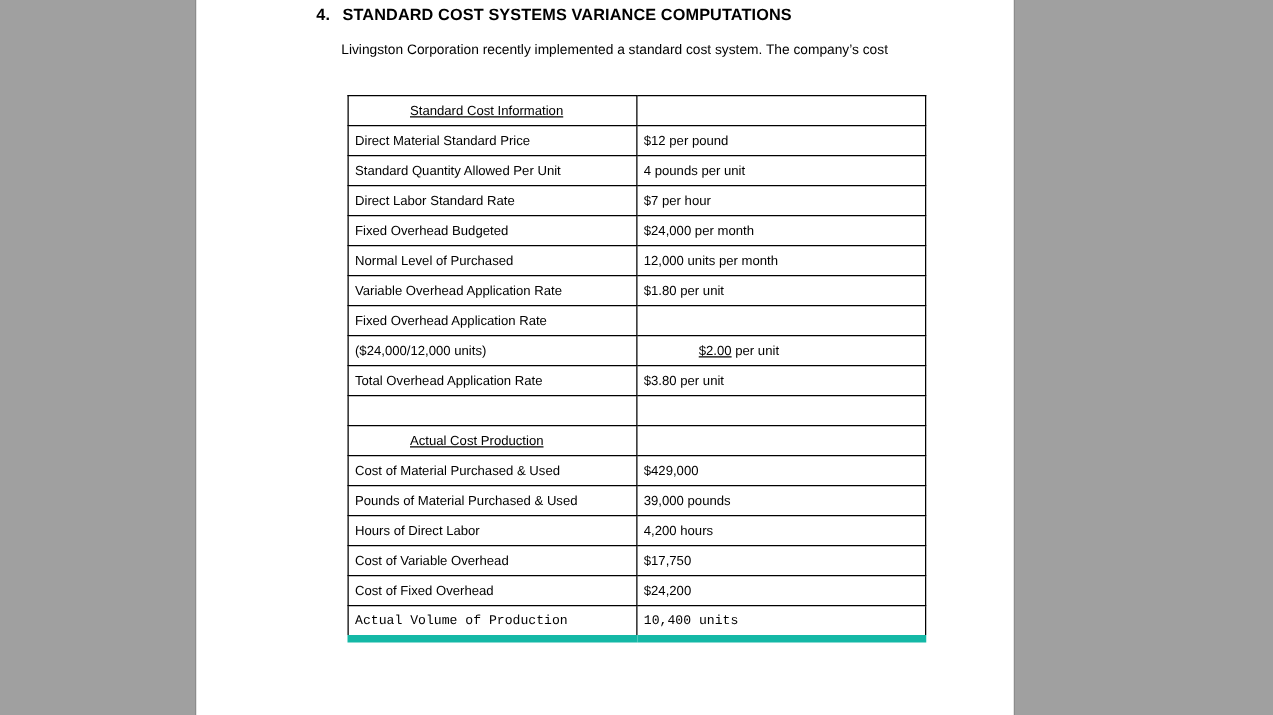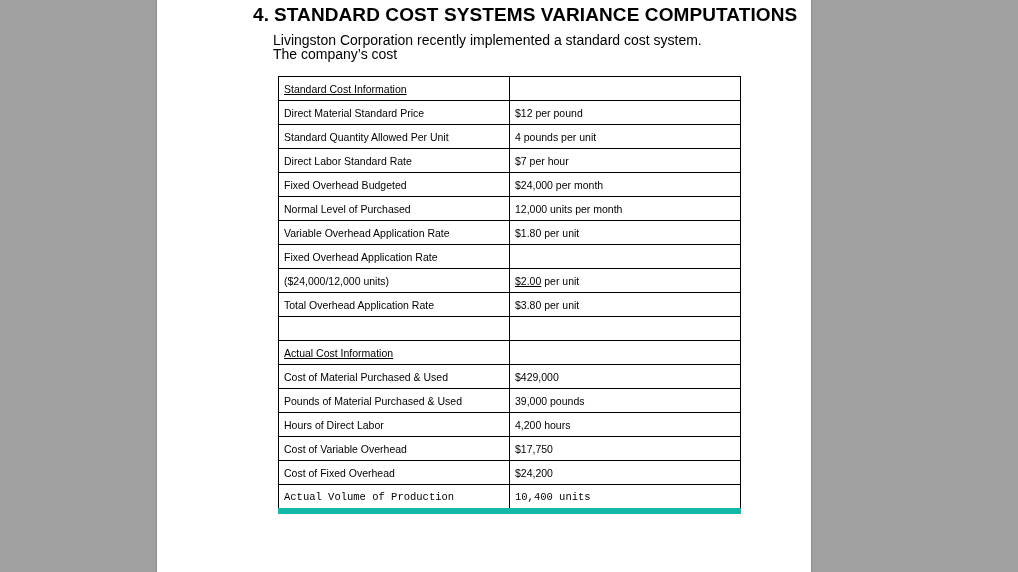--- a/index.html
+++ b/index.html
@@ -21,35 +21,35 @@
       top: 0;
       width: 654px;
       height: 572px;
       background: #ffffff;
       box-shadow: 1px 0 0 #8c8c8c, -1px 0 0 #8c8c8c;
     }
     .heading {
       position: absolute;
       left: 96px;
       top: 4px;
-      font-size: 19px;
+      font-size: 13px;
       font-weight: bold;
       letter-spacing: 0.1px;
       white-space: nowrap;
     }
     .heading .num {
       display: inline-block;
       width: 21px;
     }
     .intro {
       position: absolute;
       left: 116px;
       top: 33px;
       width: 450px;
-      font-size: 14px;
+      font-size: 11px;
       line-height: 14px;
     }
     table.data {
       position: absolute;
       left: 121px;
       top: 76px;
       border-collapse: collapse;
       font-size: 10.5px;
     }
     table.data td {
@@ -64,20 +64,21 @@
     }
     table.data td.value {
       width: 225px;
     }
     table.data tr:last-child td {
       border-bottom: 6px solid #14b8a6;
       font-family: Liberation Mono, monospace;
     }
     .u {
       text-decoration: underline;
+      margin-left: 44px;
     }
   </style>
 </head>
 <body>
 
 <div class="page">
   <div class="heading">
     <span class="num">4.</span><span>STANDARD COST SYSTEMS VARIANCE COMPUTATIONS</span>
   </div>
 
@@ -125,21 +126,21 @@
       </tr>
       <tr>
         <td class="label">Total Overhead Application Rate</td>
         <td class="value">$3.80 per unit</td>
       </tr>
       <tr>
         <td class="label"></td>
         <td class="value"></td>
       </tr>
       <tr>
-        <td class="label"><span class="u">Actual Cost Information</span></td>
+        <td class="label"><span class="u">Actual Cost Production</span></td>
         <td class="value"></td>
       </tr>
       <tr>
         <td class="label">Cost of Material Purchased &amp; Used</td>
         <td class="value">$429,000</td>
       </tr>
       <tr>
         <td class="label">Pounds of Material Purchased &amp; Used</td>
         <td class="value">39,000 pounds</td>
       </tr>

